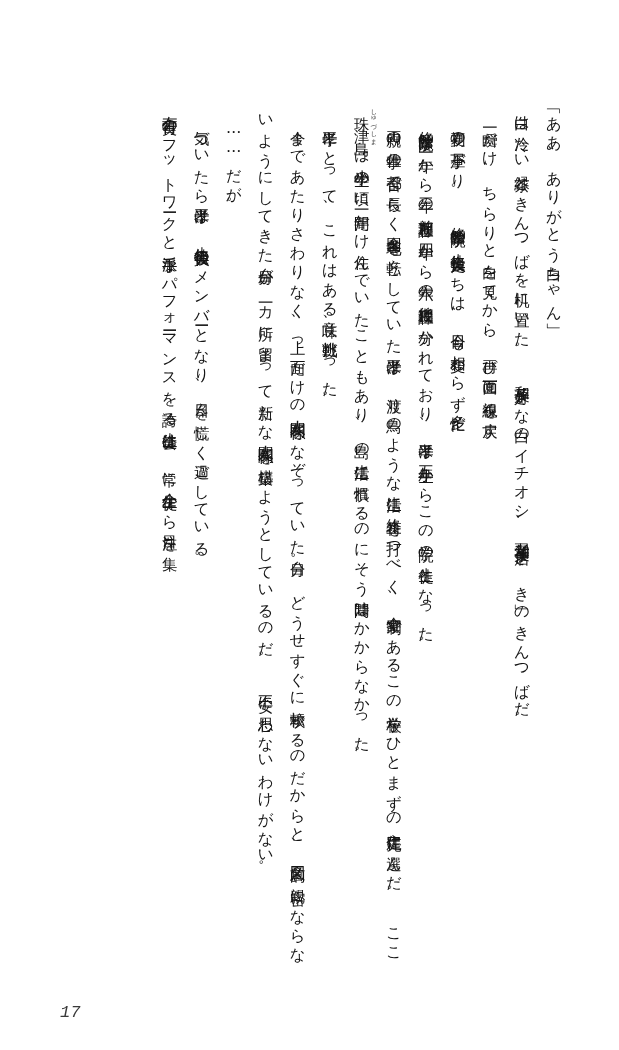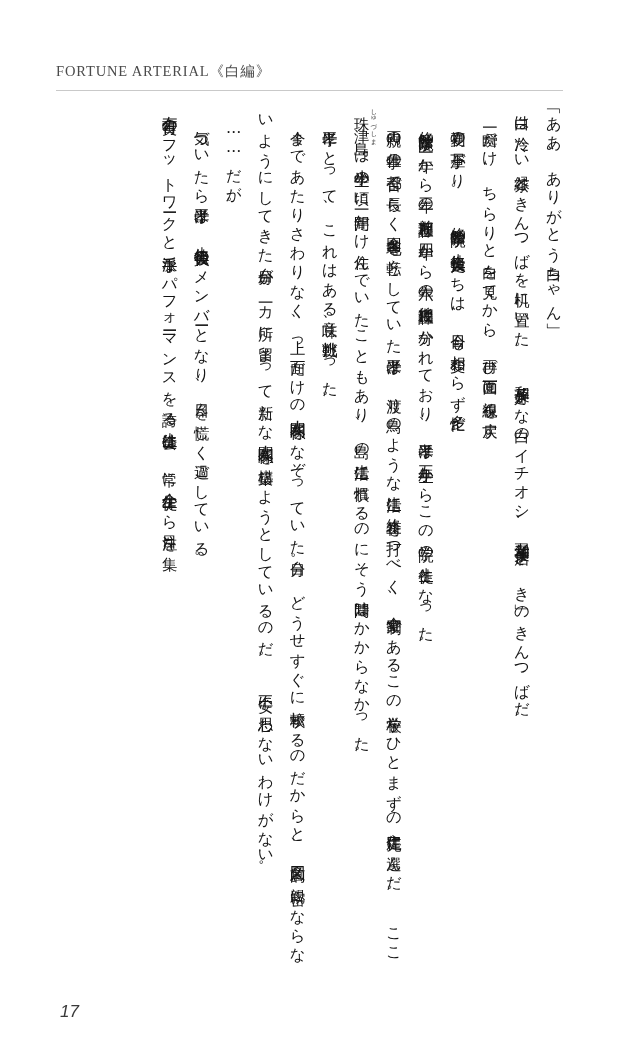--- a/index.html
+++ b/index.html
@@ -83,32 +83,28 @@
   }
 
   
   .folio {
     position: absolute;
     left: 60px;
     bottom: 28px;
     font-size: 17px;
     font-style: italic;
     color: #3a3a3a;
-    font-family: Liberation Sans, sans-serif;
+    font-family: Liberation Mono, monospace;
   }
 </style>
 </head>
 <body>
 
 <div class="page">
 
-  <div class="header">
-    <div class="header-title">FORTUNE ARTERIAL《白編》</div>
-    <div class="header-rule"></div>
-  </div>
 
   <div class="body-area">
     <div class="vtext" id="vtext">
         <p>「ああ、ありがとう白ちゃん」</p>
         <p>白は冷たい緑茶ときんつばを机に置いた。　和菓子好きな白のイチオシ、老舗和菓子店「さ、き」のきんつばだ。</p>
         <p class="ind">一瞬だけ、ちらりと白を見てから、再び画面に視線を戻す。</p>
         <p class="ind">初夏の昼下がり。　修智館学院の生徒会役員たちは、今日も相変わらず多忙だ。</p>
         <p class="ind">修智館学院は一年から三年の前期課程と四年から六年の後期課程に分かれており、孝平は五年生からこの学院の生徒となった。</p>
         <p class="ind">両親の仕事の都合で長らく全国各地を転々としていた孝平は、渡り鳥のような生活に終止符を打つべく、全寮制であるこの学校をひとまずの定住先に選んだ。　ここ<ruby>珠津島<rt>しゅづしま</rt></ruby>は小学生の頃に一年間だけ住んでいたこともあり、島の生活に慣れるのにそう時間はかからなかった。</p>
         <p class="ind">孝平にとって、これはある意味、挑戦だった。</p>

